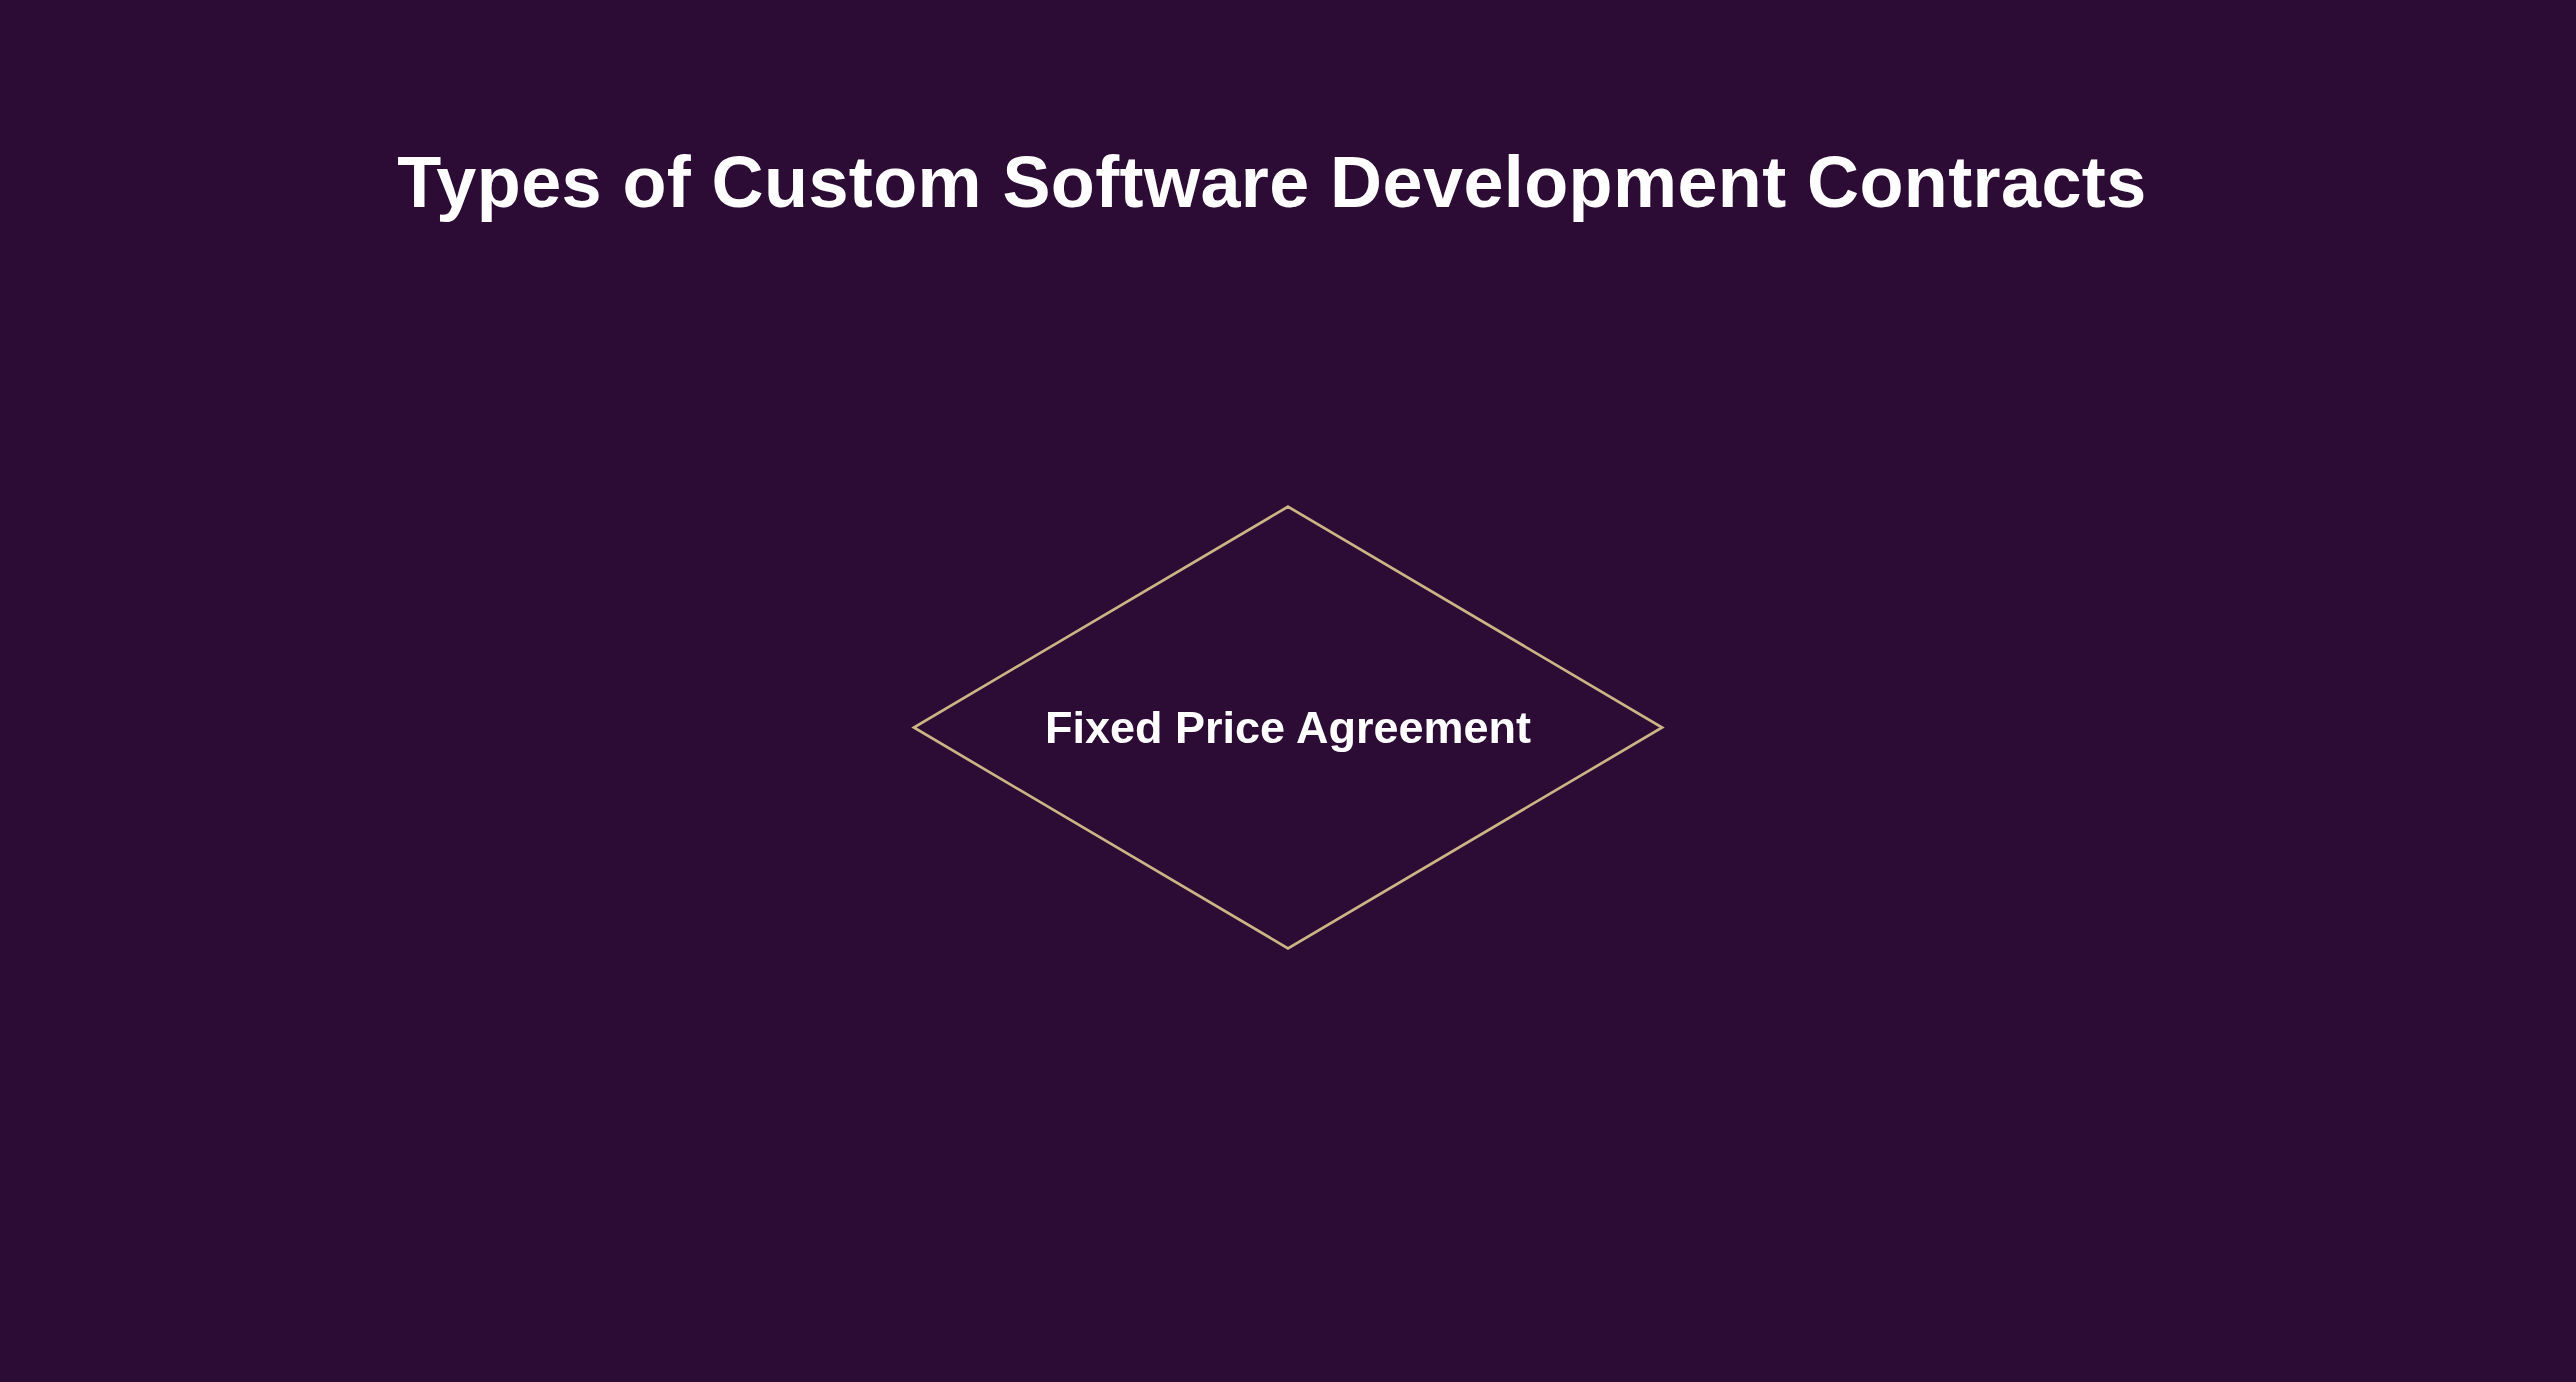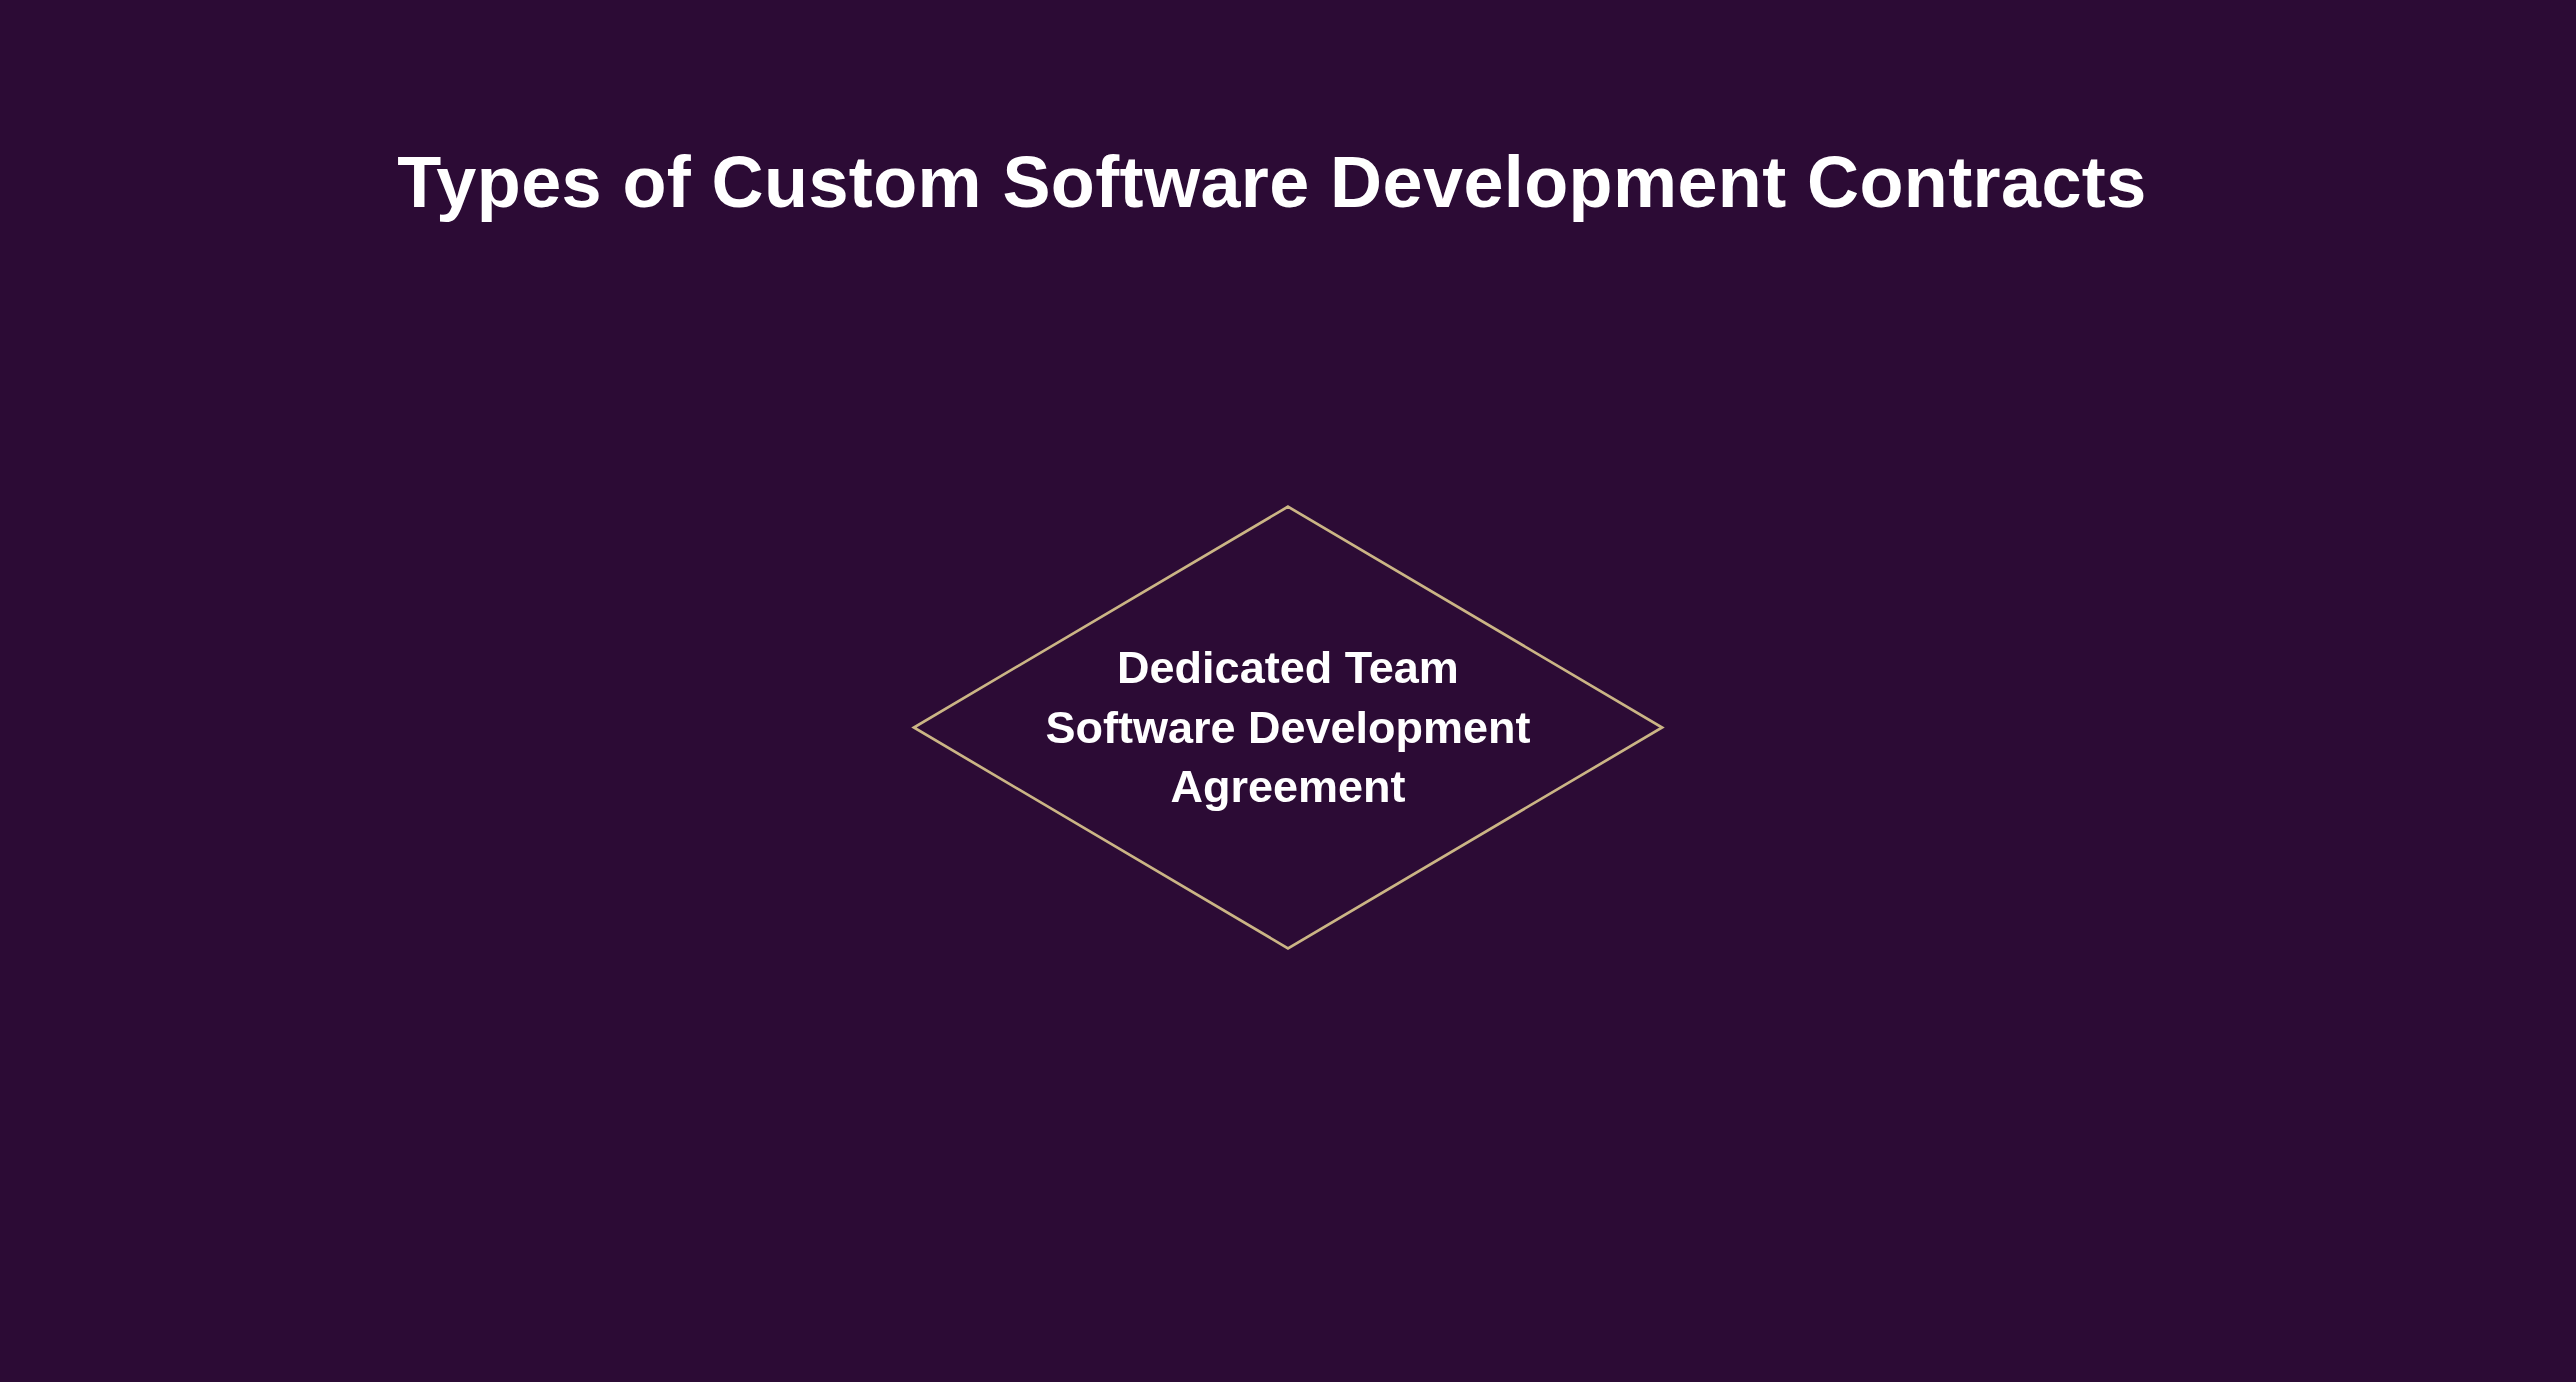--- a/index.html
+++ b/index.html
@@ -65,25 +65,23 @@
     white-space: pre-line;
   }
 </style>
 </head>
 <body style="background: rgb(44, 11, 53);">
 
 <h1 class="title">Types of Custom Software Development Contracts</h1>
 
 <div class="diamond-row">
 
-
-
   <div class="diamond">
     <svg width="754" height="447" viewBox="0 0 843 500" aria-hidden="true">
       <polygon points="421.5,3 840,250 421.5,497 3,250" fill="none" stroke-width="3" stroke="#cbb585"></polygon>
     </svg>
-    <div class="label">Dedicated Team
-Software Development
-Agreement</div>
+    <div class="label">Fixed Price Agreement</div>
   </div>
+
+
 
 </div>
 
 
 </body></html>

